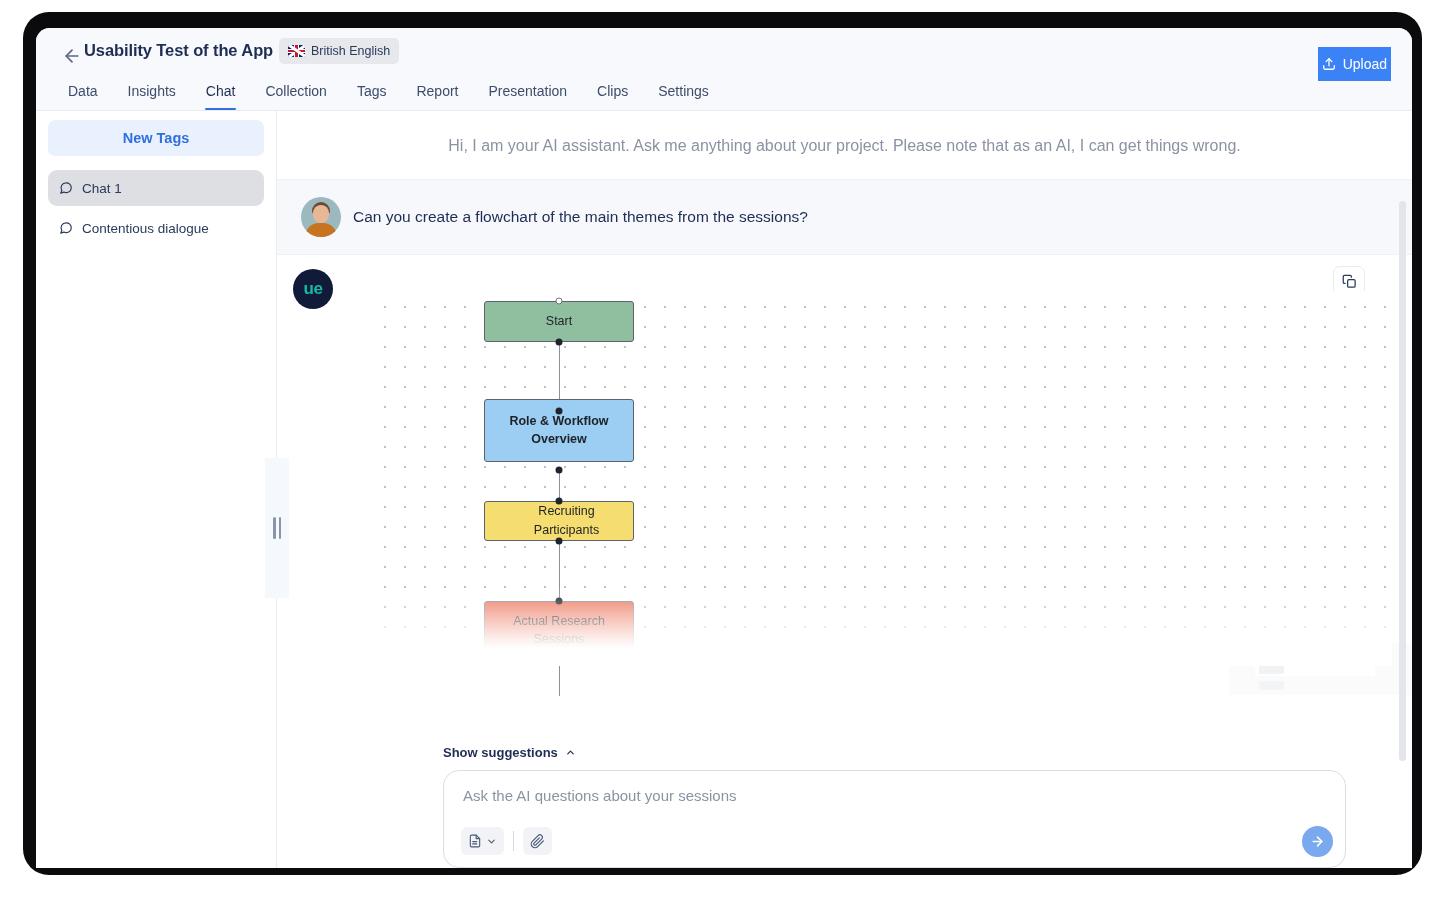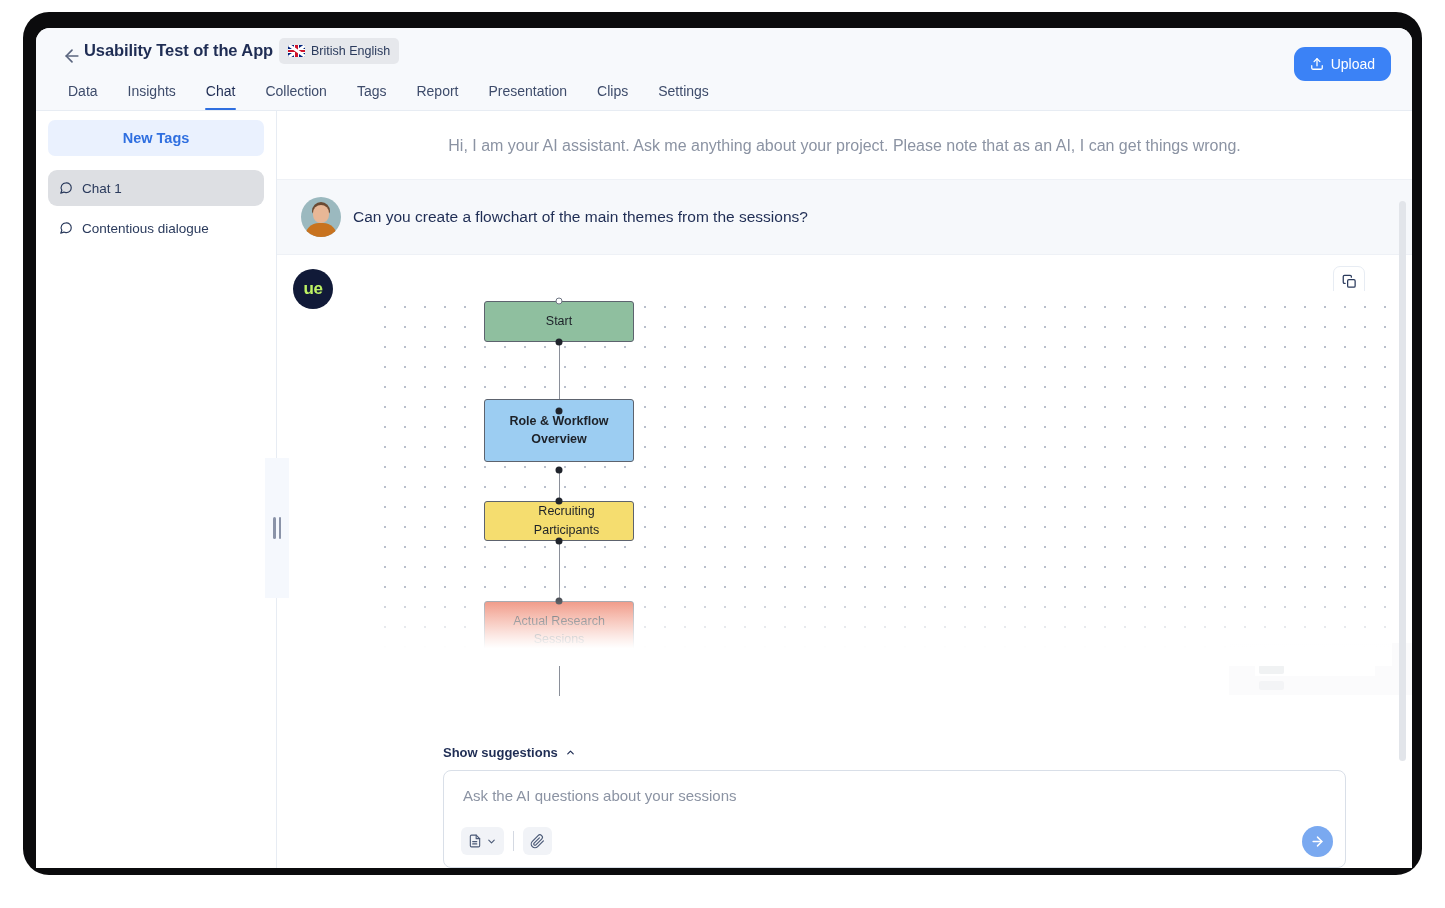--- a/index.html
+++ b/index.html
@@ -100,25 +100,25 @@
     position: absolute; background: #cf142b;
   }
   .uk-flag .red-h { left: 0; right: 0; top: 4.7px; height: 2.5px; }
   .uk-flag .red-v { top: 0; bottom: 0; left: 7.2px; width: 2.5px; }
 
   #upload-btn {
     position: absolute;
     right: 21px; top: 19px;
     height: 34px;
     background: #3b82f6;
-    border-radius: 11px;
+    border-radius: 0;
     color: #fff;
     font-size: 14px;
     display: flex; align-items: center; gap: 7px;
-    padding: 0 16px;
+    padding: 0 4px;
     cursor: pointer;
     border: none;
     font-family: "Liberation Sans", sans-serif;
   }
 
   
   #tabs {
     position: absolute;
     left: 17px; top: 51px;
     display: flex;
@@ -258,21 +258,21 @@
   #ai-msg {
     position: relative;
     padding: 18px 20px 0 76px;
   }
   #ue-logo {
     position: absolute;
     left: 16px; top: 14px;
     width: 40px; height: 40px;
     border-radius: 50%;
     background: #111a38;
-    color: #bef264;
+    color: #14b8a6;
     display: flex; align-items: center; justify-content: center;
     font-size: 17px;
     font-weight: bold;
     letter-spacing: -0.5px;
   }
 
   #copy-btn {
     position: absolute;
     right: 47px; top: 11px;
     width: 32px; height: 32px;
@@ -366,21 +366,21 @@
     padding-left: 130px;
   }
 
   #input-box {
     position: relative;
     margin-left: 130px;
     margin-right: 30px;
     height: 98px;
     background: #ffffff;
     border: 1px solid #d9dfe8;
-    border-radius: 8px;
+    border-radius: 16px;
   }
   #input-placeholder {
     position: absolute;
     left: 19px; top: 16px;
     font-size: 15px;
     color: #8b93a3;
   }
 
   #input-tools {
     position: absolute;

